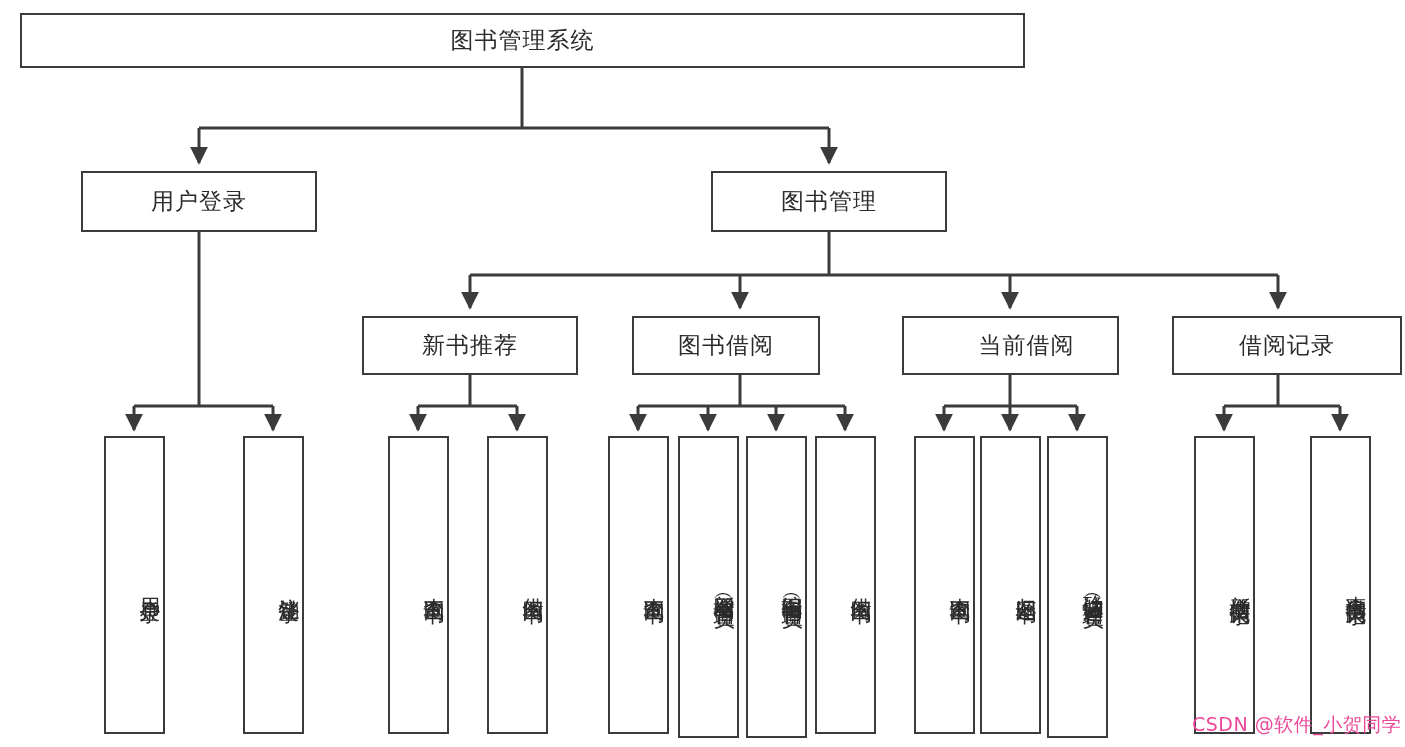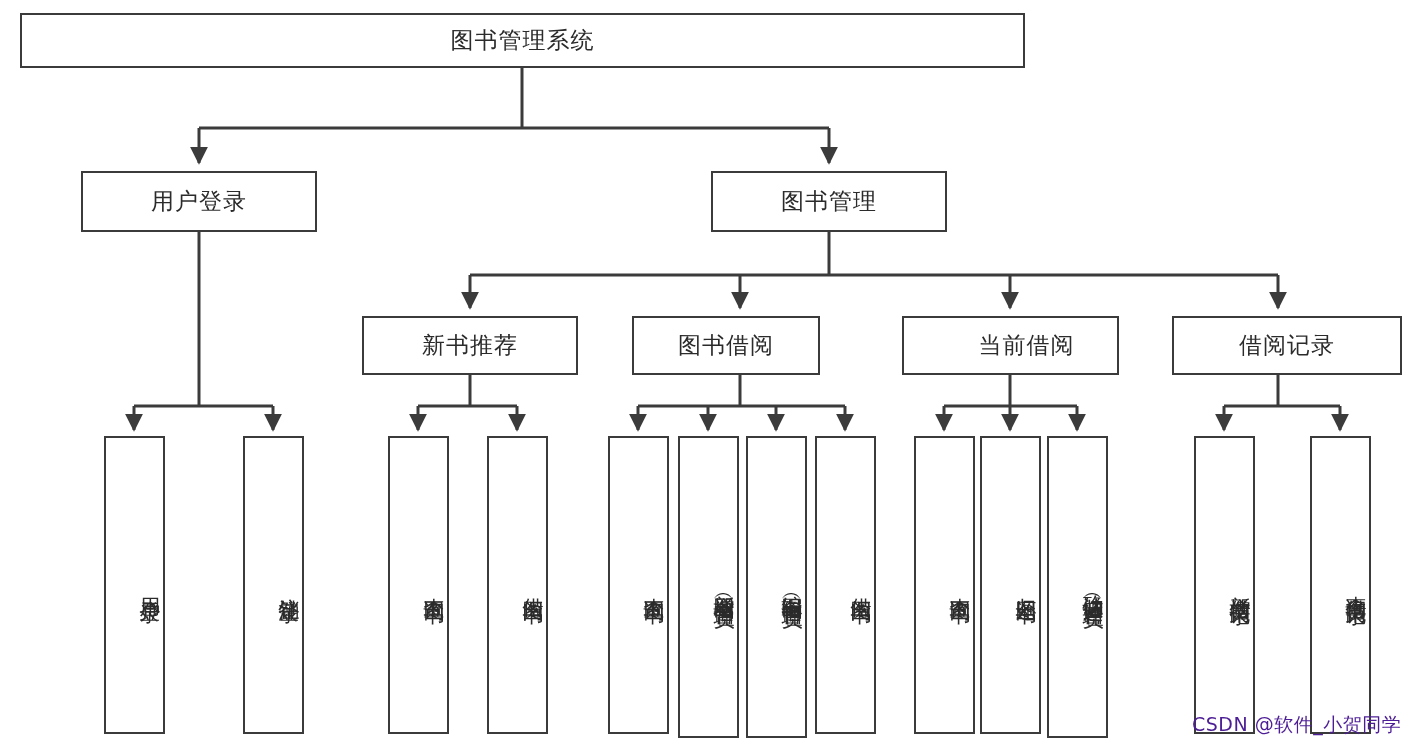--- a/index.html
+++ b/index.html
@@ -51,21 +51,21 @@
     justify-content: center;
   }
   .node.vert .txt {
     writing-mode: vertical-rl;
     text-orientation: upright;
     white-space: nowrap;
   }
   .watermark {
     position: absolute;
     font-size: 19px;
-    color: #4c1d95;
+    color: #ec4899;
     letter-spacing: 0.5px;
     white-space: nowrap;
     font-family: "DejaVu Sans", "Liberation Sans", sans-serif;
   }
 </style>
 </head>
 <body>
 
 <div id="canvas">
 

